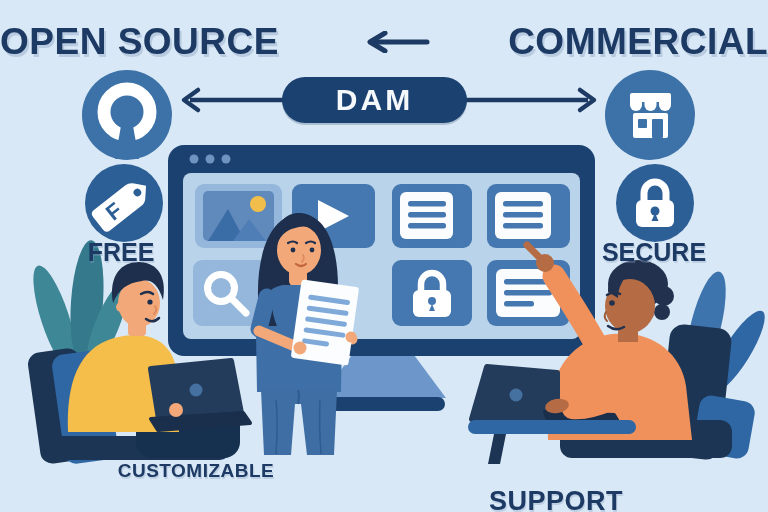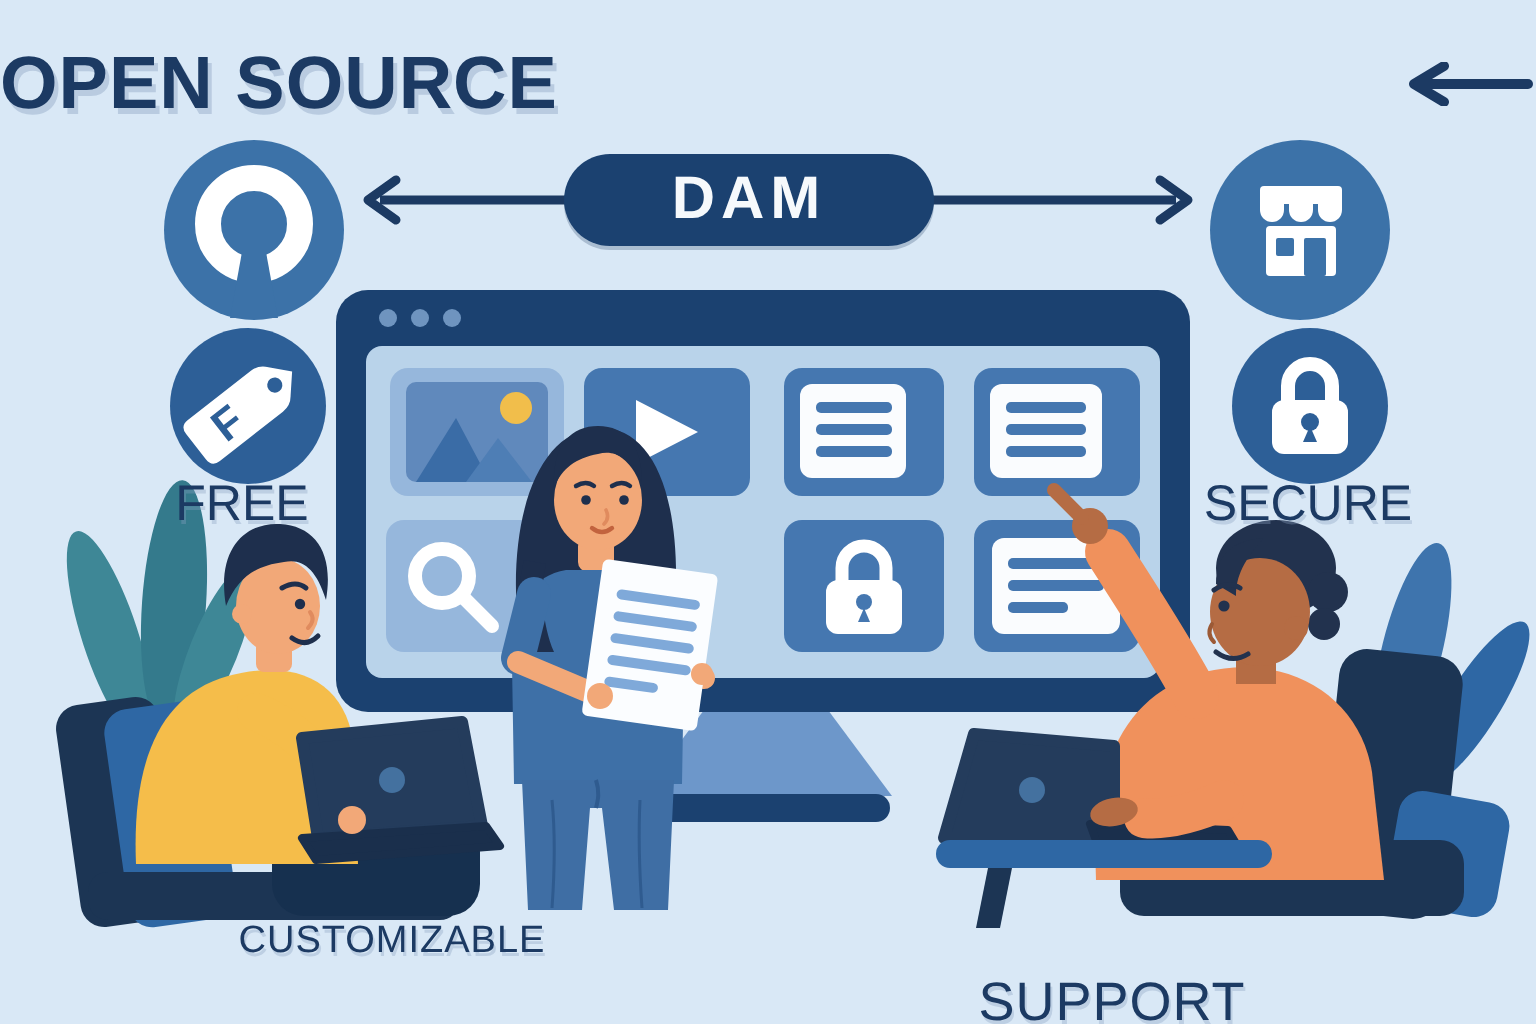--- a/index.html
+++ b/index.html
@@ -5,40 +5,41 @@
   html,body{margin:0;padding:0;background:#D9E8F6;}
   #stage{position:relative;width:768px;height:512px;overflow:hidden;background:#D9E8F6;
          font-family:"Liberation Sans",sans-serif;}
   .ttl{position:absolute;top:21px;left:0;right:0;display:flex;justify-content:space-between;
        align-items:center;gap:16px;color:#1C3A63;font-weight:bold;font-size:37px;
        letter-spacing:.5px;text-shadow:2px 3px 0 rgba(137,161,192,.40);z-index:3;}
   .badge{position:absolute;left:282px;top:77px;width:185px;height:46px;background:#1B4170;
          border-radius:23px;display:flex;align-items:center;justify-content:center;
          color:#F6F9FC;font-weight:bold;font-size:30px;letter-spacing:3px;z-index:3;
          box-shadow:0 2px 0 rgba(30,58,99,.25);}
-  .lbl{position:absolute;transform:translateX(-50%);color:#1C3A63;font-weight:normal;
+  .lbl{position:absolute;transform:translateX(-50%);color:#1C3A63;font-weight:bold;
        white-space:nowrap;z-index:3;text-shadow:1px 2px 0 rgba(137,161,192,.35);text-align:right;}
   #lbl-free{left:121px;top:238px;font-size:25px;}
   #lbl-secure{left:654px;top:238px;font-size:25px;}
   #lbl-custom{left:196px;top:460px;font-size:19px;letter-spacing:.5px;}
   #lbl-support{left:556px;top:486px;font-size:27px;letter-spacing:.5px;}
   .conn{position:absolute;left:168px;top:85px;z-index:2;}
   #scene{position:absolute;left:0;top:0;z-index:1;}
 </style>
 </head>
 <body>
 
 <div id="stage">
 
   <div class="ttl">
     <span>OPEN SOURCE</span>
     <svg width="74" height="22" viewBox="0 0 74 22">
       <path d="M28,2 L13,11 L28,20" fill="none" stroke="#1C3A63" stroke-width="5" stroke-linecap="round" stroke-linejoin="round"></path>
       <line x1="15" y1="11" x2="70" y2="11" stroke="#1C3A63" stroke-width="5" stroke-linecap="round"></line>
     </svg>
+    <span>COMMERCIAL</span>
   </div>
 
   <svg class="conn" width="440" height="30" viewBox="0 0 440 30">
     <line x1="22" y1="15" x2="420" y2="15" stroke="#1C3A63" stroke-width="4.5"></line>
     <path d="M30,5 L16,15 L30,25" fill="none" stroke="#1C3A63" stroke-width="4.5" stroke-linecap="round" stroke-linejoin="round"></path>
     <path d="M412,5 L426,15 L412,25" fill="none" stroke="#1C3A63" stroke-width="4.5" stroke-linecap="round" stroke-linejoin="round"></path>
   </svg>
 
   <div class="badge">
     <span>DAM</span>

